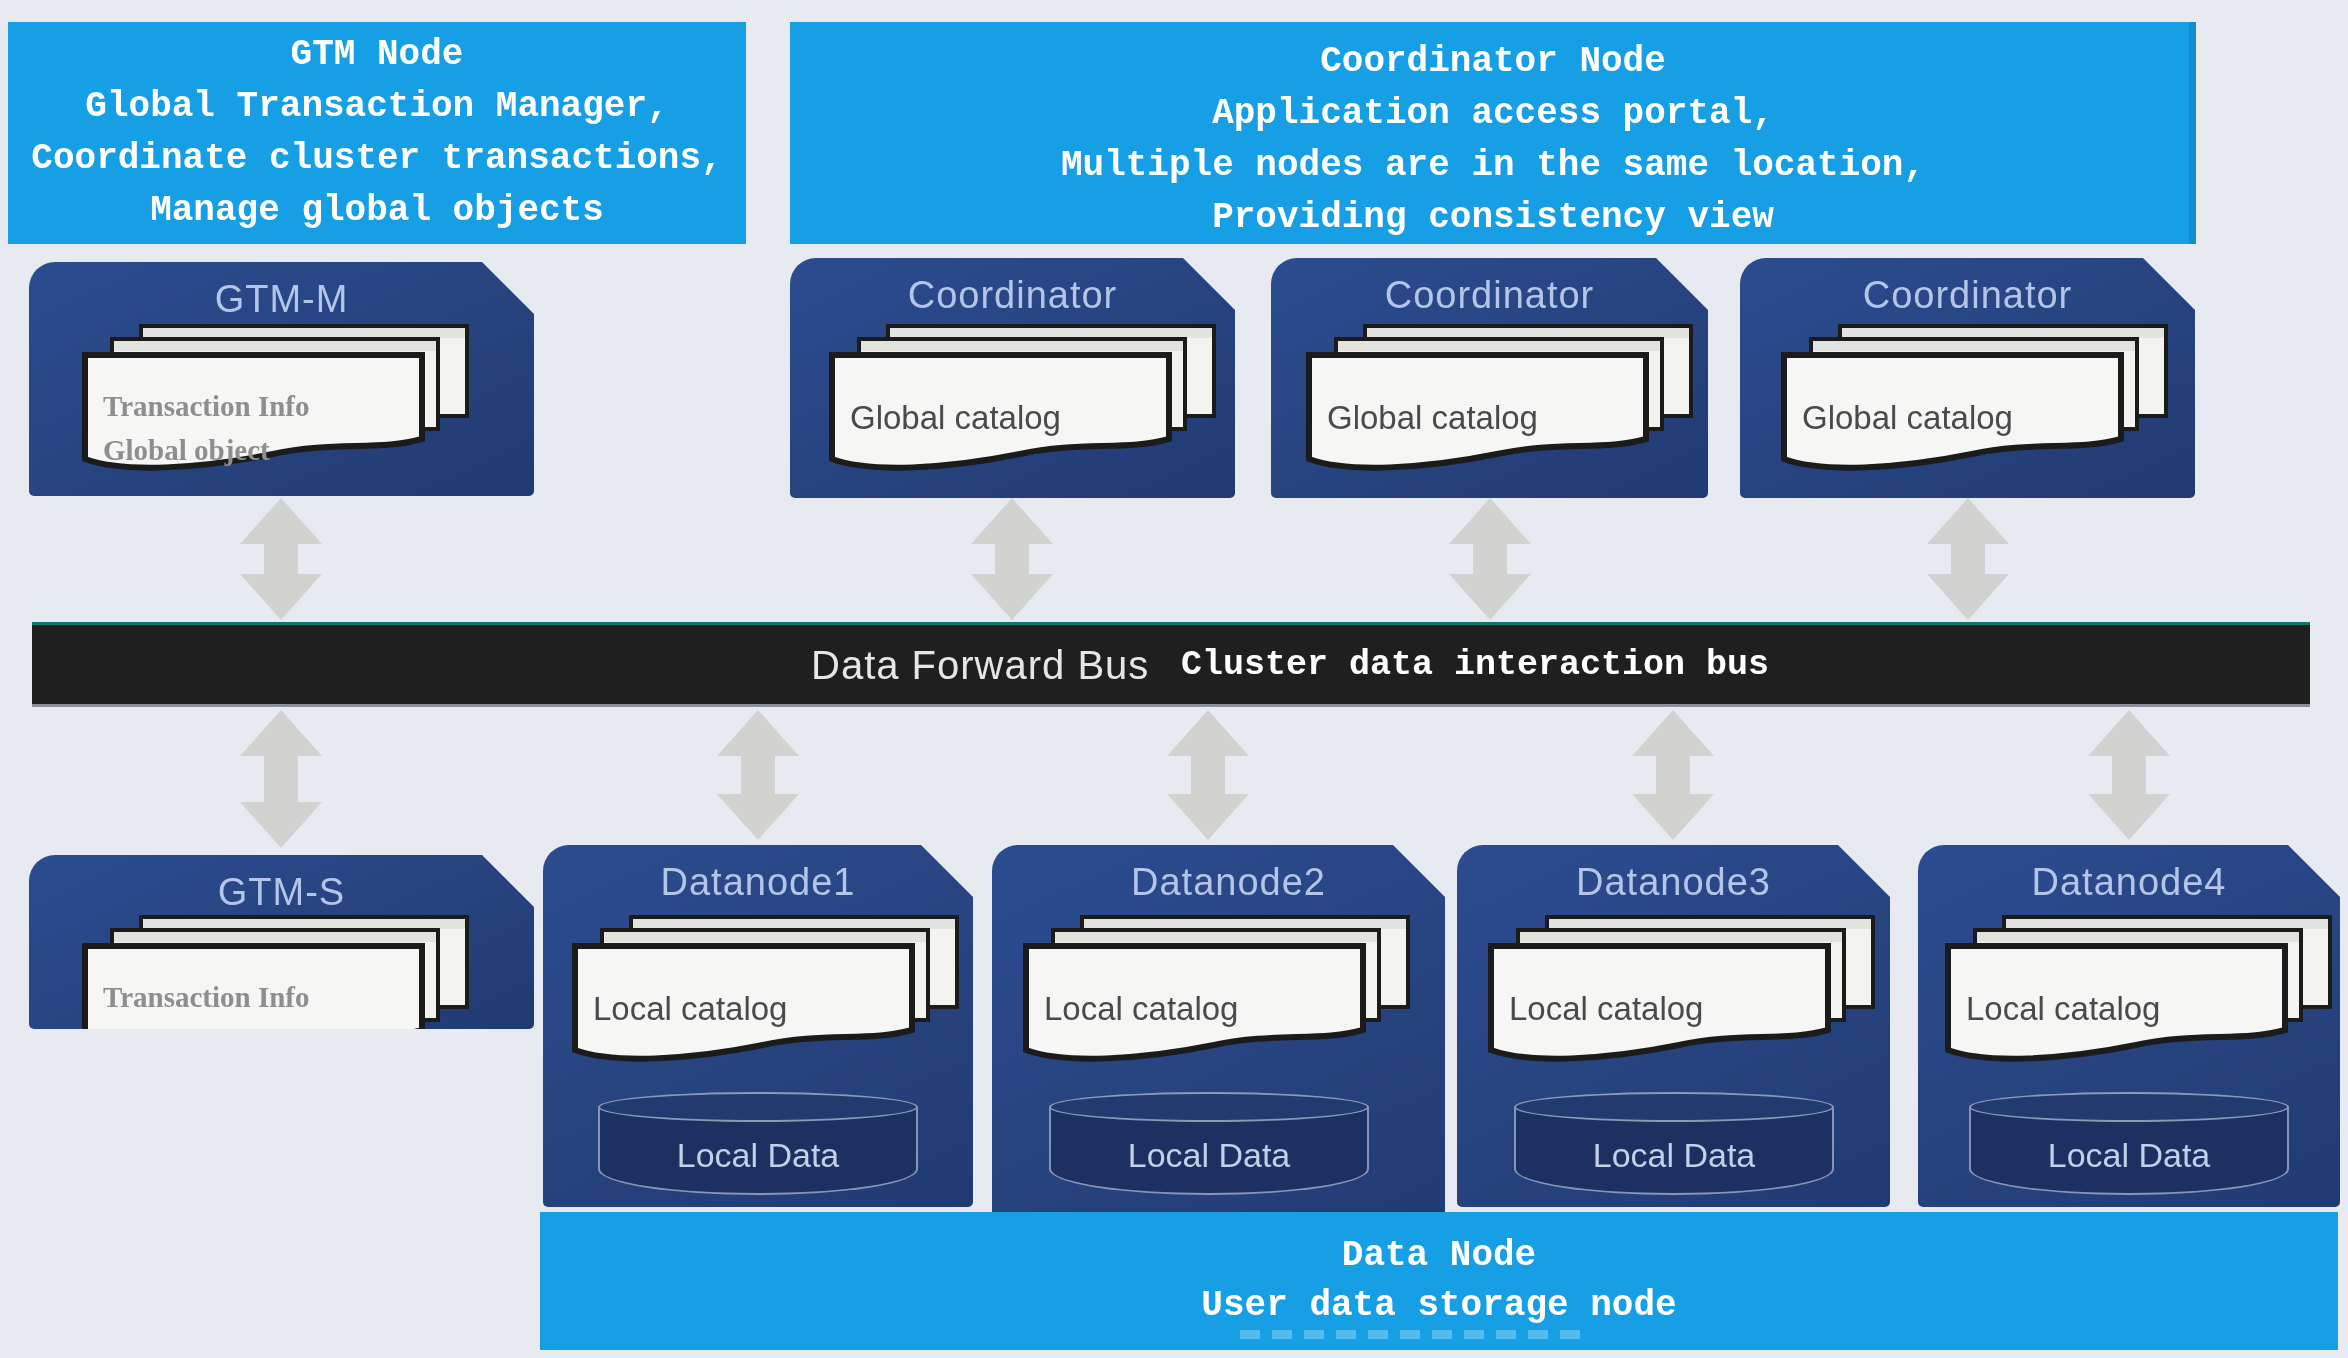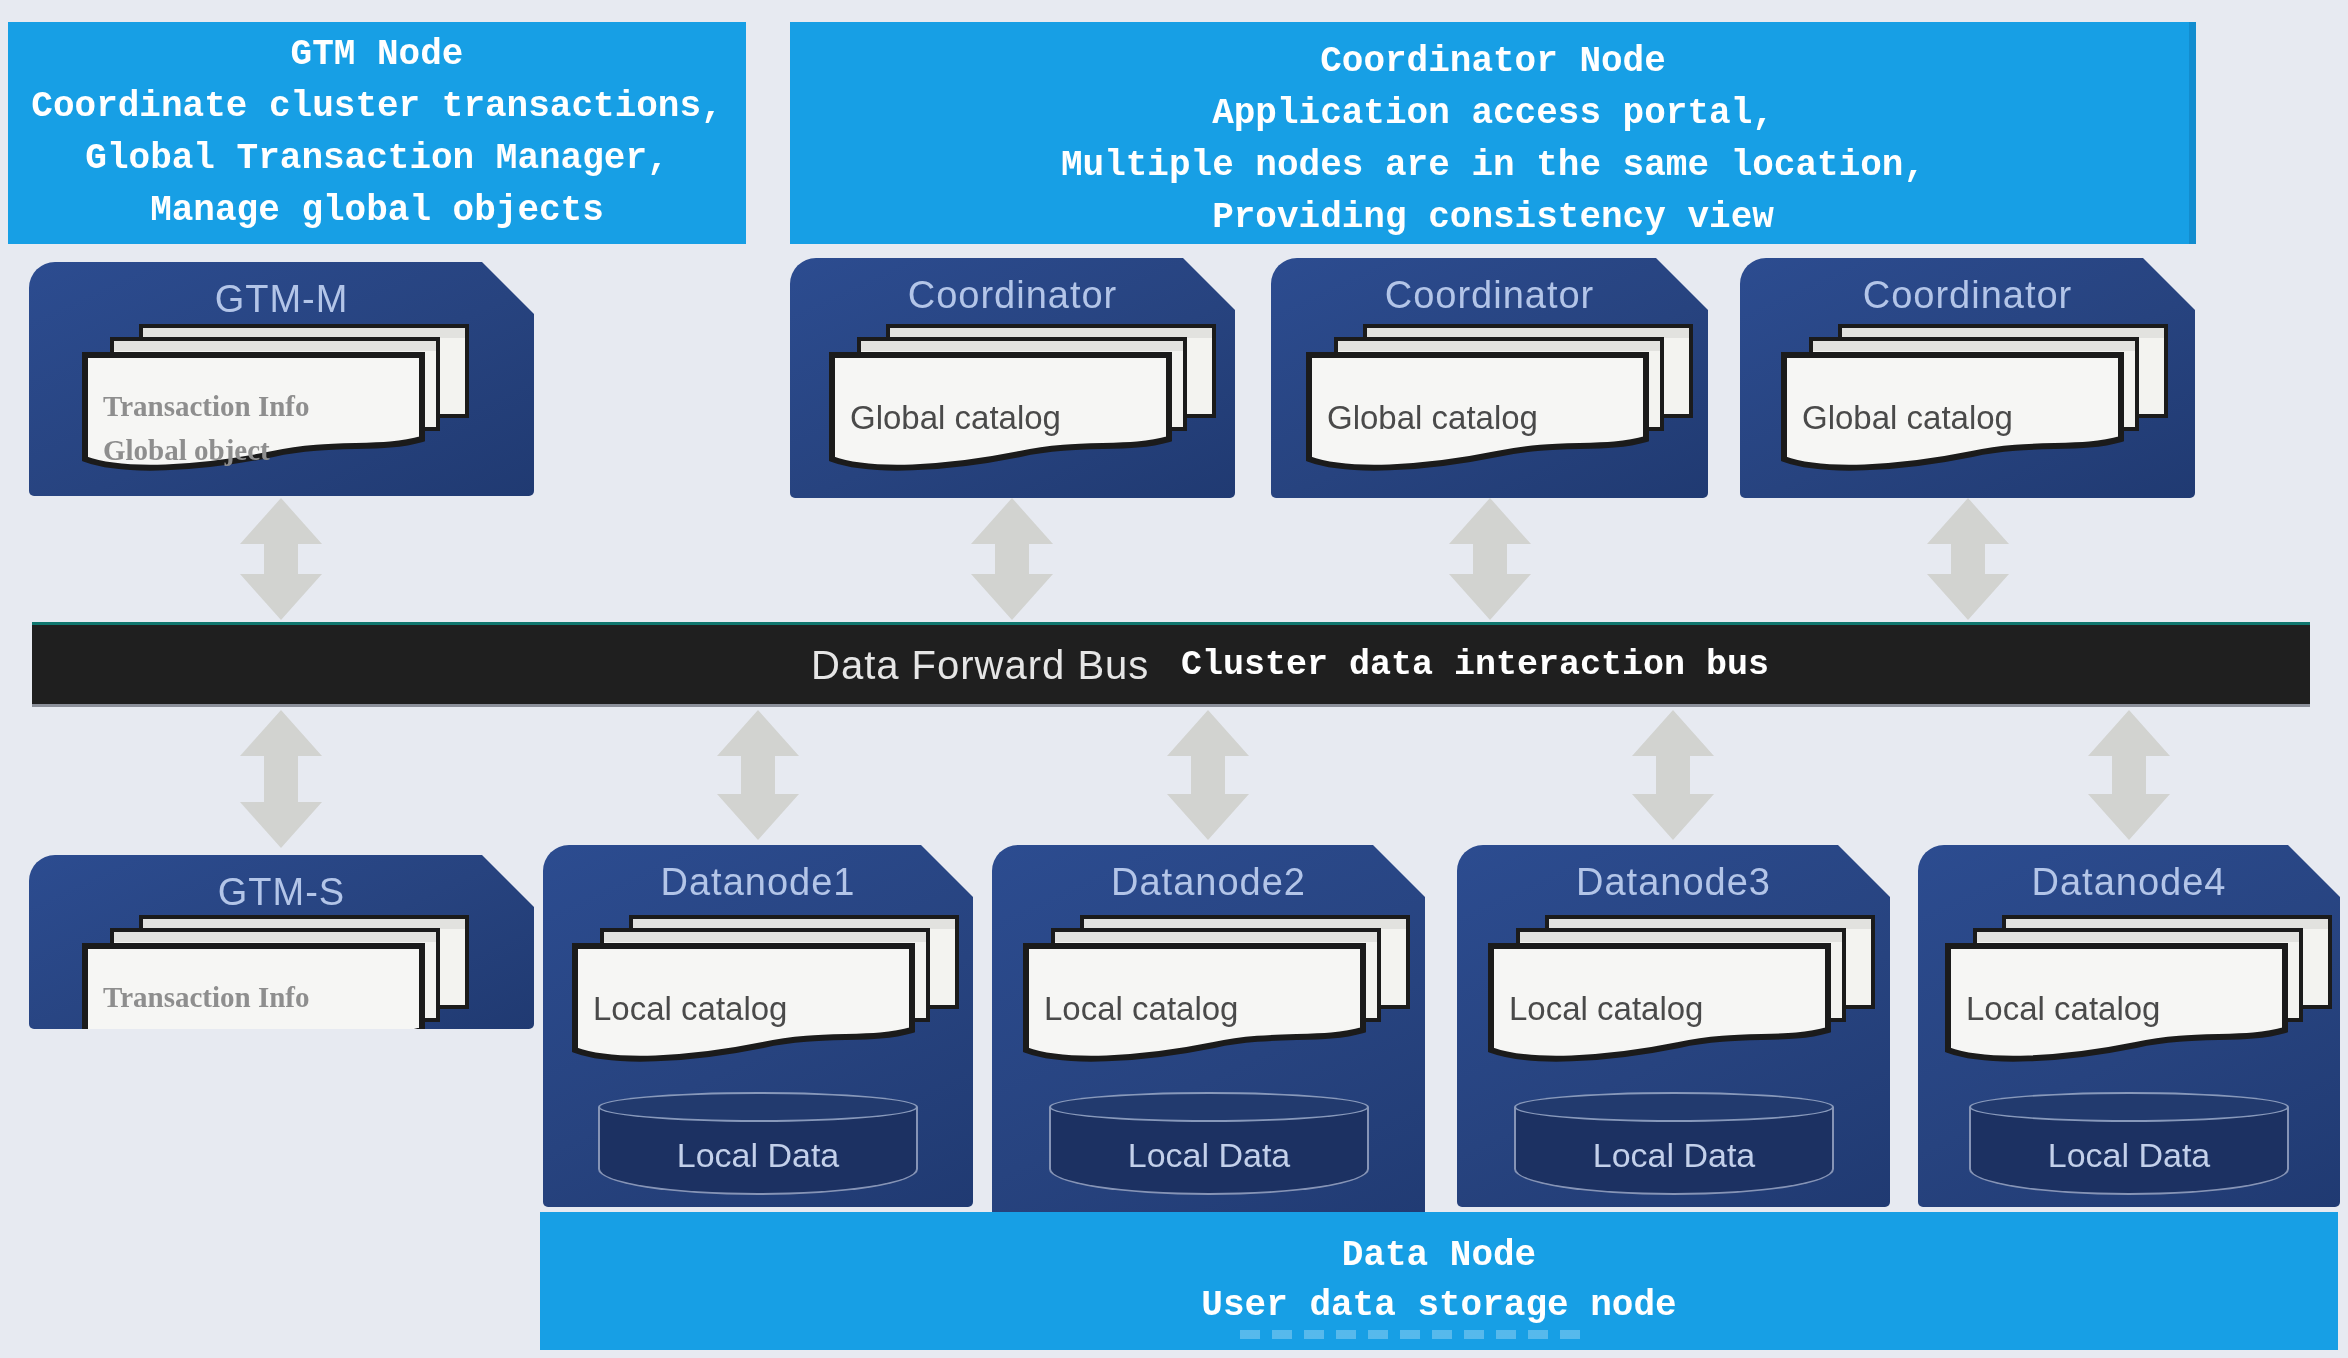--- a/index.html
+++ b/index.html
@@ -60,22 +60,22 @@
   .cutoff-dashes{position:absolute;left:700px;top:118px;width:340px;height:9px;opacity:.5;
      background:repeating-linear-gradient(90deg,rgba(255,255,255,.55) 0 20px,rgba(255,255,255,0) 20px 32px);}
 </style>
 </head>
 <body>
 
 <div id="canvas">
 
   <div class="banner" style="left:8px;top:22px;width:738px;height:222px;font-family:Liberation Mono, monospace;">
     <div>GTM Node</div>
+    <div>Global Transaction Manager,</div>
     <div>Coordinate cluster transactions,</div>
-    <div>Global Transaction Manager,</div>
     <div>Manage global objects</div>
   </div>
 
   <div class="banner right-edge" style="left:790px;top:22px;width:1406px;height:222px;justify-content:flex-end;">
     <div>Coordinator Node</div>
     <div>Application access portal,</div>
     <div>Multiple nodes are in the same location,</div>
     <div>Providing consistency view</div>
   </div>
 
@@ -205,21 +205,21 @@
       <svg class="front" viewBox="0 0 345 126" preserveAspectRatio="none">
         <path d="M4 4 H341 V88 C300 100,252 90,192 103 C118 118,42 122,4 108 Z" fill="#f6f6f4" stroke="#1b1b1b" stroke-width="6"></path>
       </svg>
       <div class="paper-text one-line">Local catalog</div>
     </div>
     <div class="cylinder" style="left:55px;top:262px;width:320px;height:88px;">
       <div class="cyl-label">Local Data</div>
     </div>
   </div>
 
-  <div class="node" style="left:992px;top:845px;width:433px;height:406px;">
+  <div class="node" style="left:992px;top:845px;width:433px;height:406px;padding-left:20px;">
     <div class="node-title">Datanode2</div>
     <div class="papers" style="left:30px;top:70px;width:400px;height:160px;">
       <div class="paper back2"></div>
       <div class="paper back1"></div>
       <svg class="front" viewBox="0 0 345 126" preserveAspectRatio="none">
         <path d="M4 4 H341 V88 C300 100,252 90,192 103 C118 118,42 122,4 108 Z" fill="#f6f6f4" stroke="#1b1b1b" stroke-width="6"></path>
       </svg>
       <div class="paper-text one-line">Local catalog</div>
     </div>
     <div class="cylinder" style="left:57px;top:262px;width:320px;height:88px;">

